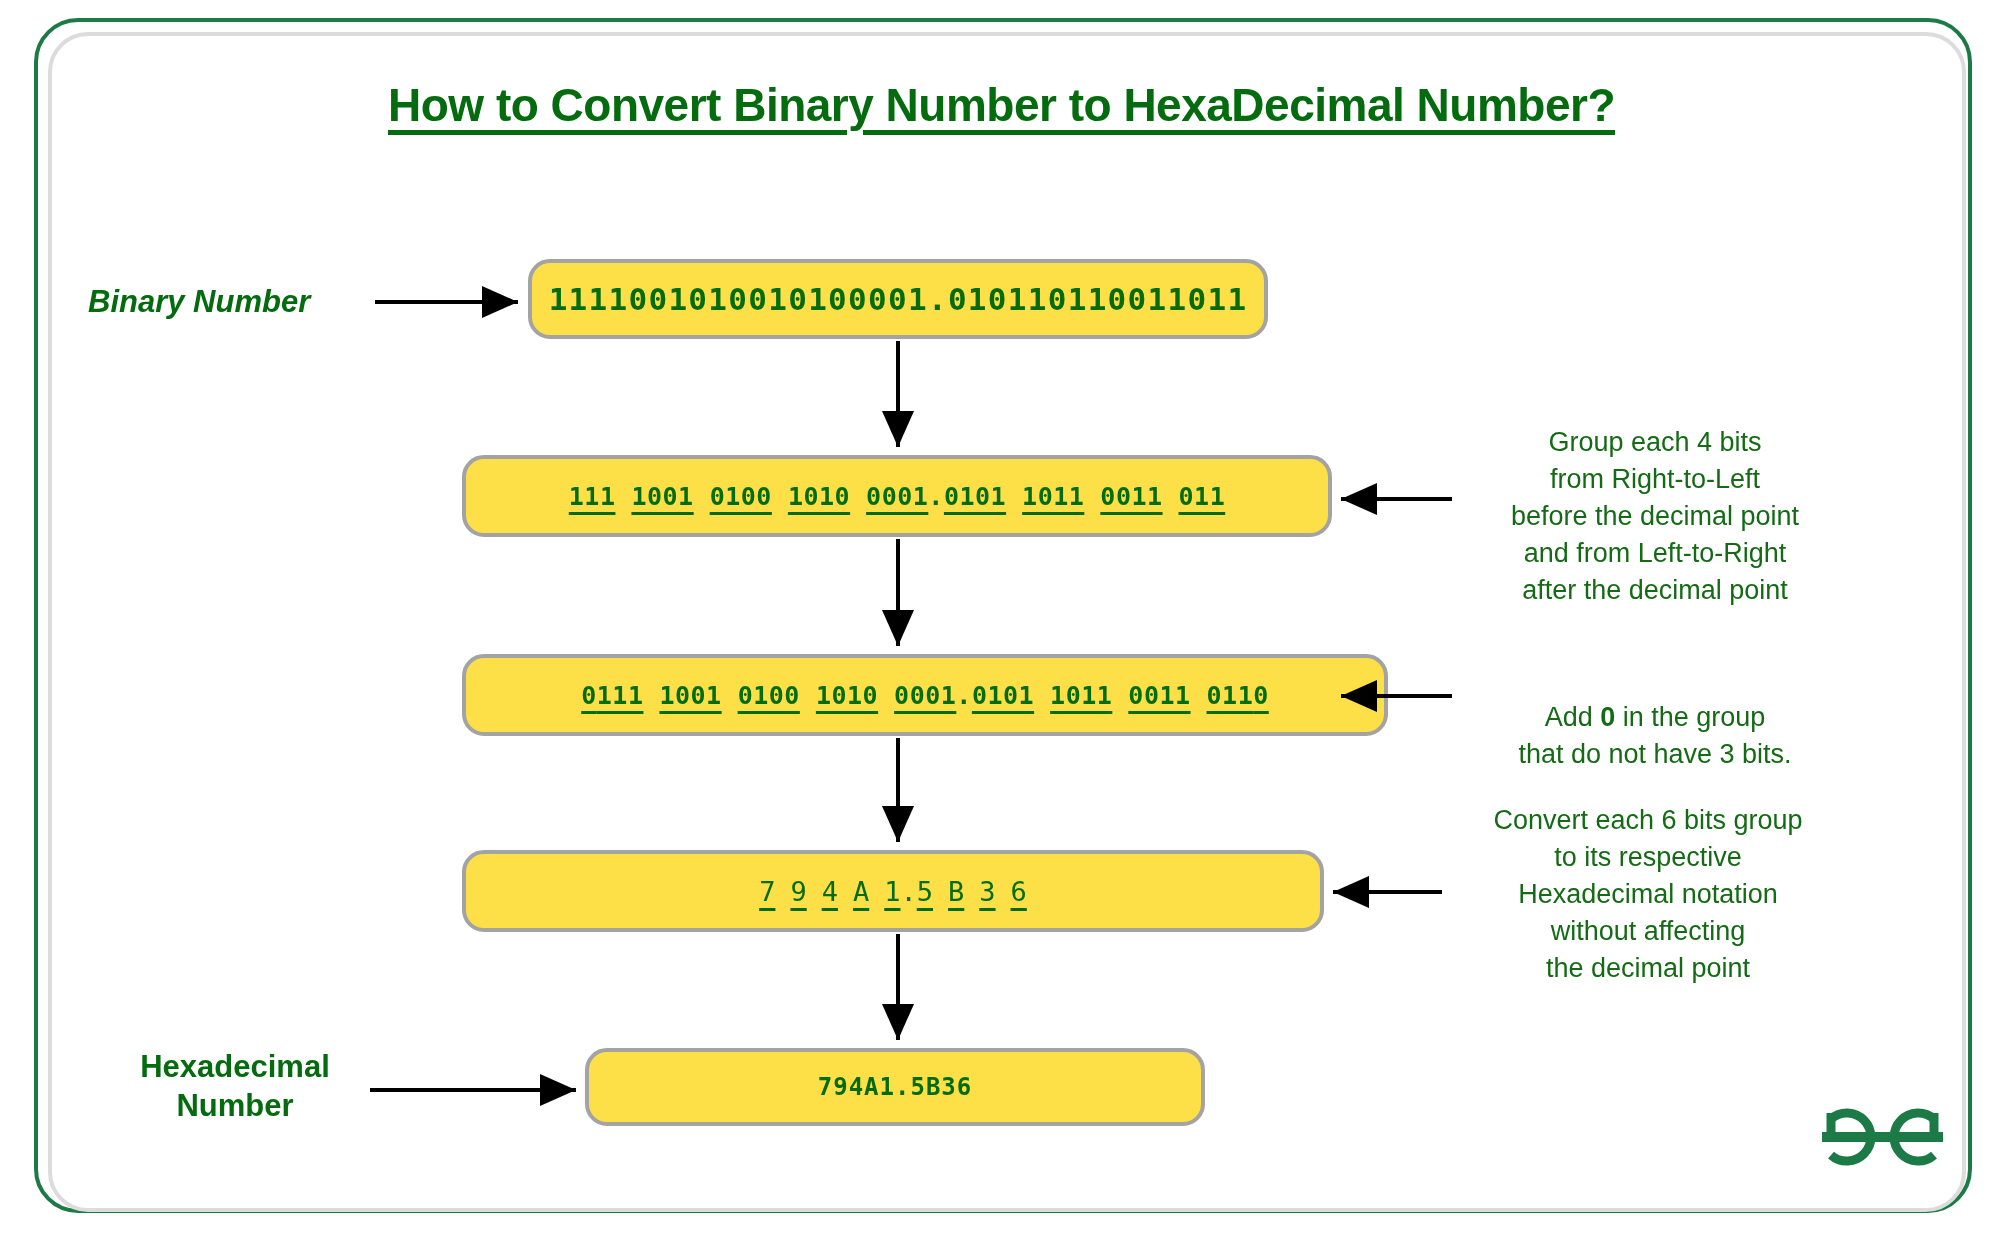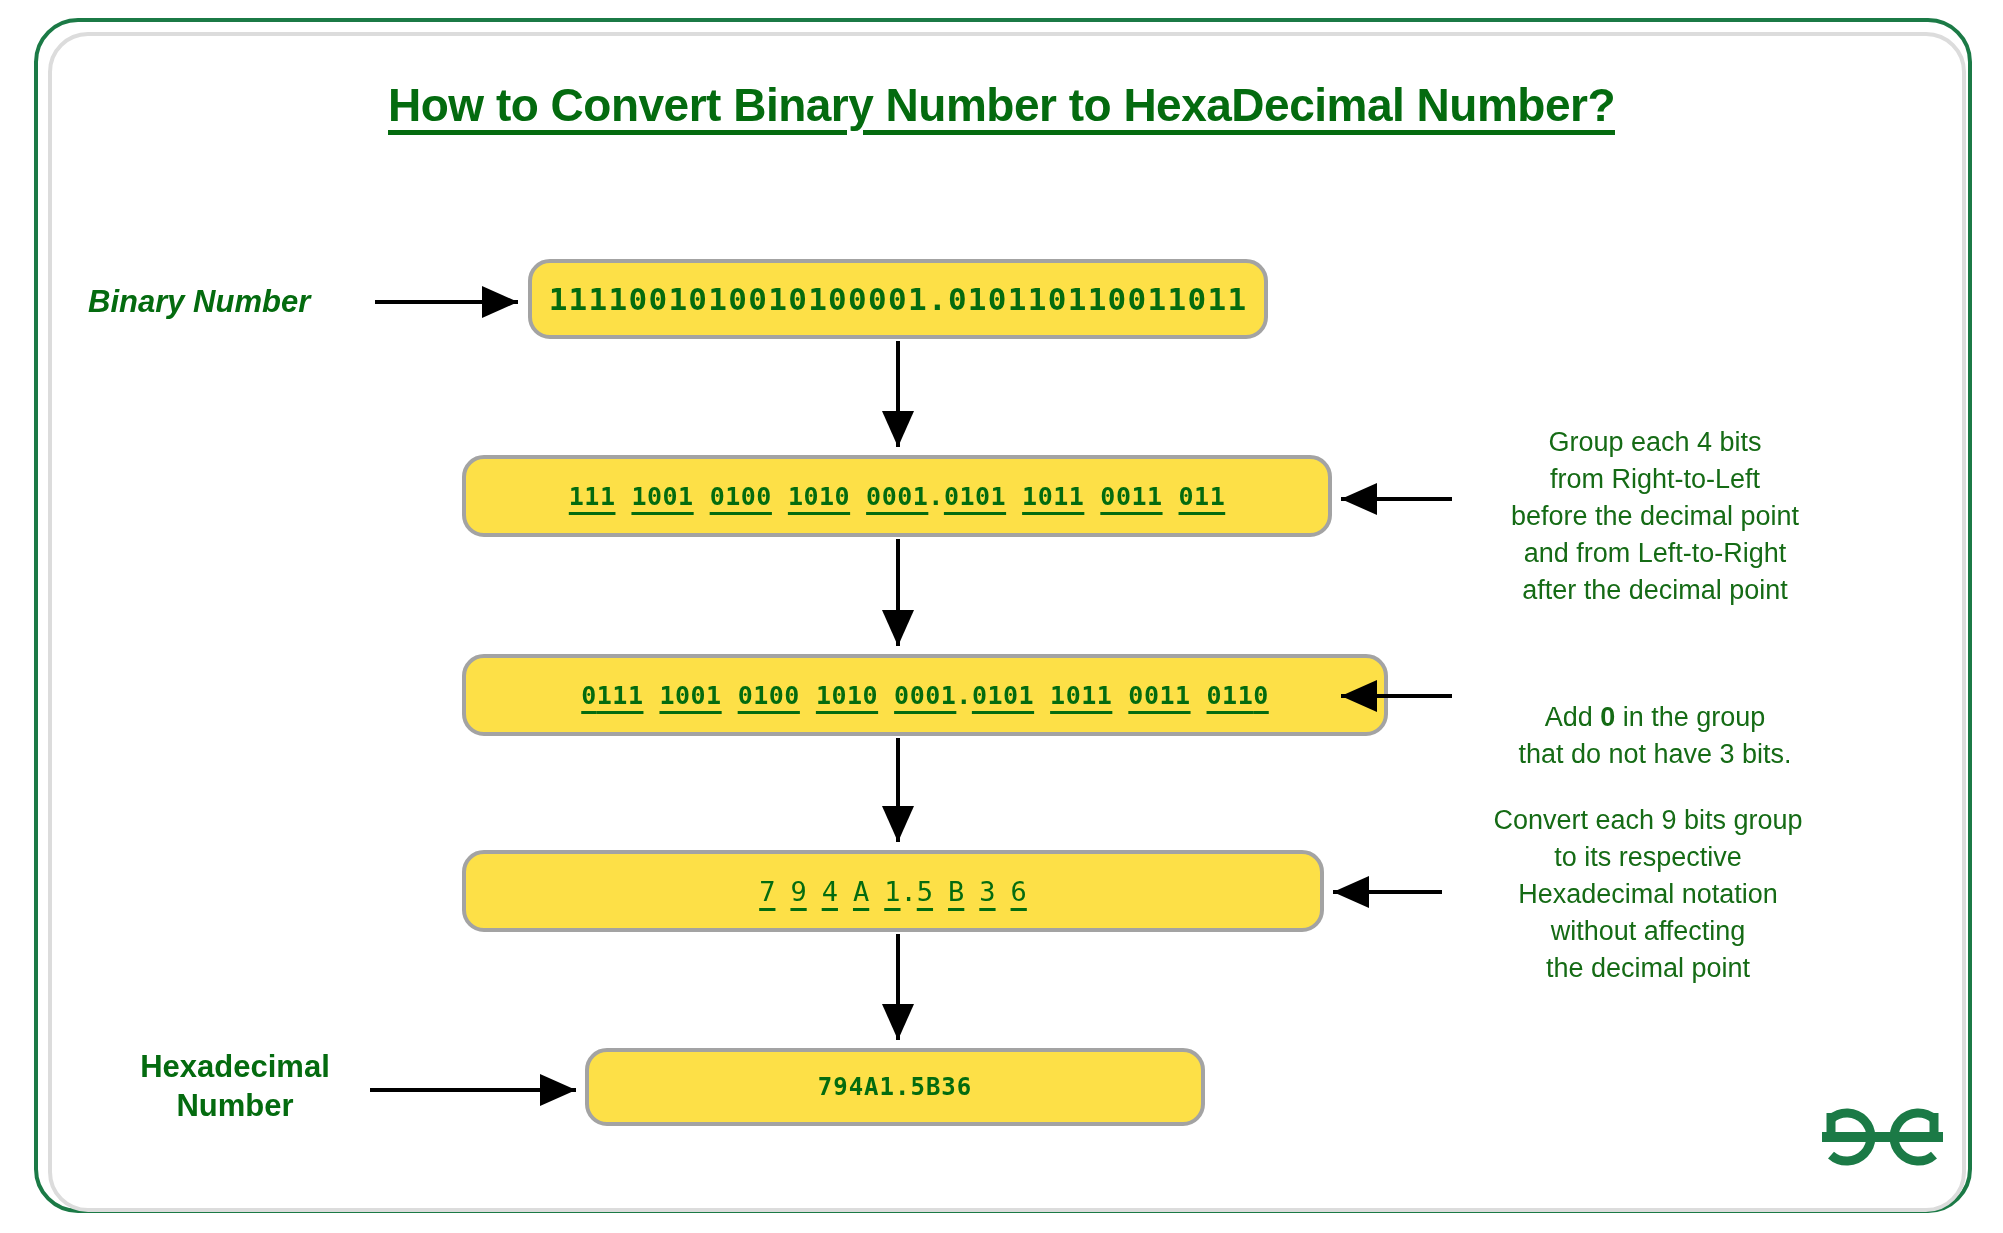--- a/index.html
+++ b/index.html
@@ -189,21 +189,21 @@
 from Right-to-Left
 before the decimal point
 and from Left-to-Right
 after the decimal point</div>
 
   <div class="annot" id="annot-pad">
     <span>Add </span><b>0</b><span> in the group
 that do not have 3 bits.</span>
   </div>
 
-  <div class="annot" id="annot-convert">Convert each 9 bits group
+  <div class="annot" id="annot-convert">Convert each 6 bits group
 to its respective
 Hexadecimal notation
 without affecting
 the decimal point</div>
 
   <svg id="wires" viewBox="0 0 2003 1233" xmlns="http://www.w3.org/2000/svg">
     <defs>
       <marker id="ah" markerWidth="11" markerHeight="11" refX="9" refY="4" orient="auto" markerUnits="strokeWidth">
         <path d="M0,0 L9,4 L0,8 z" fill="#000000"></path>
       </marker>

